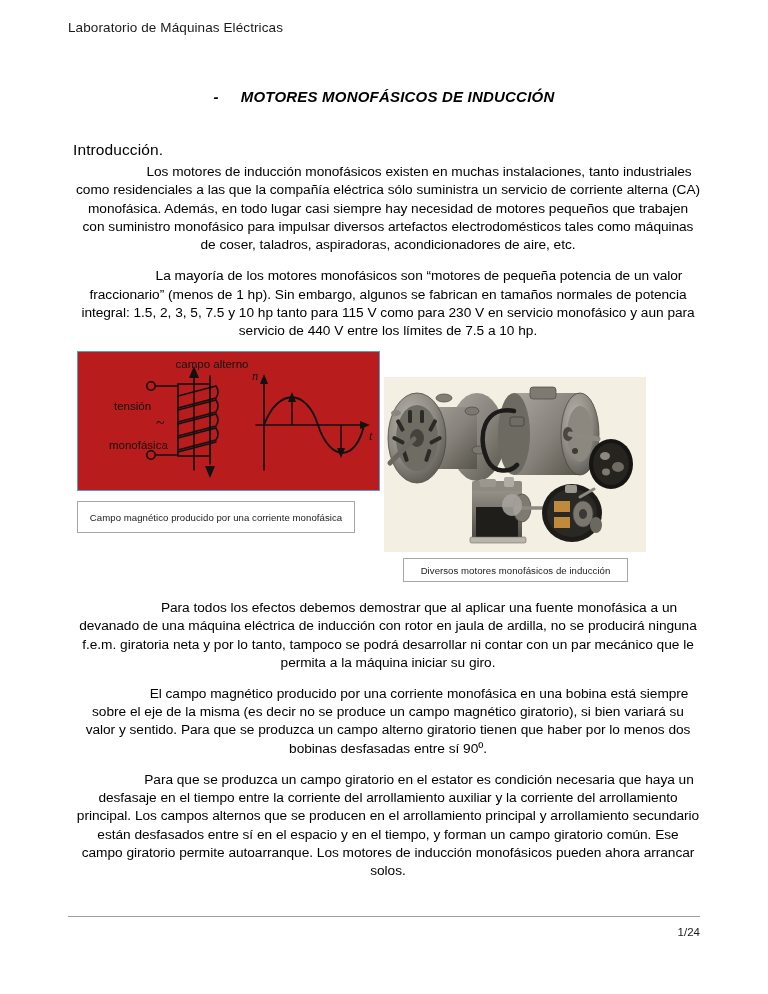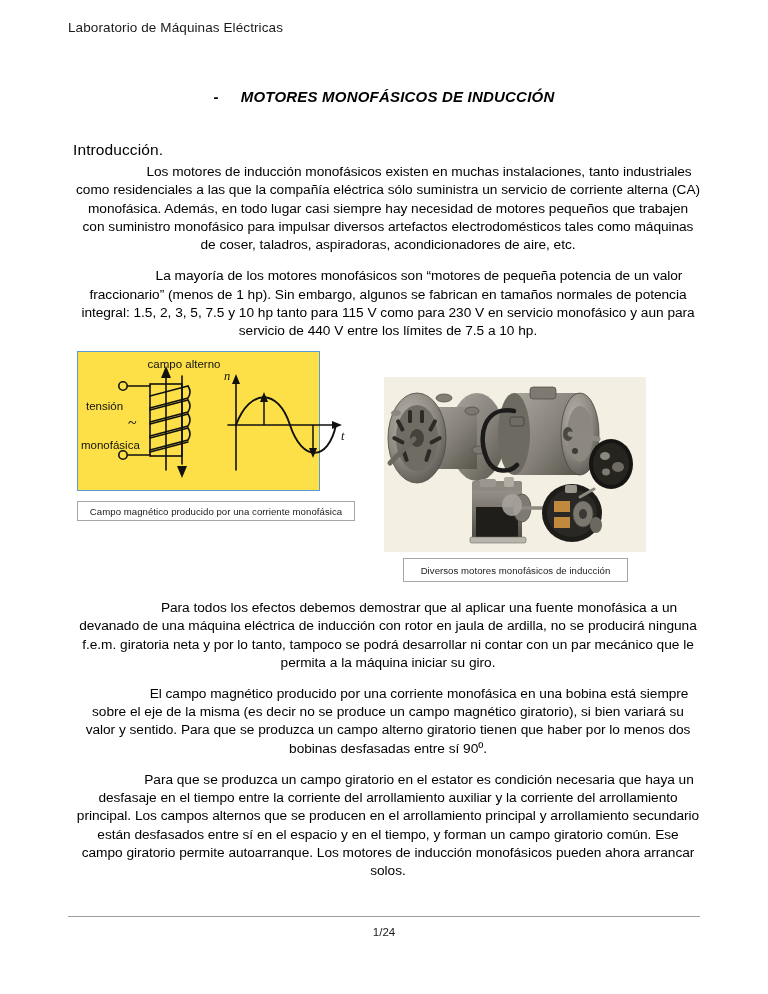--- a/index.html
+++ b/index.html
@@ -71,45 +71,46 @@
     position: relative;
     height: 248px;
     margin-top: 4px;
   }
 
   
   .fig-diagram-box {
     position: absolute;
     left: 9px;
     top: 0px;
-    width: 243px;
+    width: 303px;
     height: 140px;
     border: 1.5px solid #5b9bd5;
-    background: #fde047;
+    background: #b91c1c;
     box-sizing: border-box;
+    padding-left: 28px;
   }
   .fig-diagram-box svg { display: block; }
 
   .caption-box {
     position: absolute;
     border: 1px solid #a6a6a6;
     background: #ffffff;
     box-sizing: border-box;
     display: flex;
     align-items: center;
     justify-content: center;
     font-size: 9.6px;
     color: #1a1a1a;
     letter-spacing: 0.05px;
   }
   .cap-diagram {
     left: 9px;
     top: 150px;
     width: 278px;
-    height: 20px;
+    height: 32px;
   }
 
   
   .fig-photo {
     position: absolute;
     left: 316px;
     top: 26px;
     width: 262px;
     height: 175px;
     background: #f3efe3;
@@ -121,21 +122,21 @@
     width: 225px;
     height: 24px;
   }
 
   
   .doc-footer {
     position: absolute;
     left: 68px;
     right: 68px;
     bottom: 56px;
-    text-align: center;
+    text-align: right;
   }
   .doc-footer .rule {
     border-top: 1px solid #a0a0a0;
     margin-bottom: 9px;
   }
   .doc-footer .pageno {
     font-size: 11.5px;
     color: #1a1a1a;
   }
 </style>

